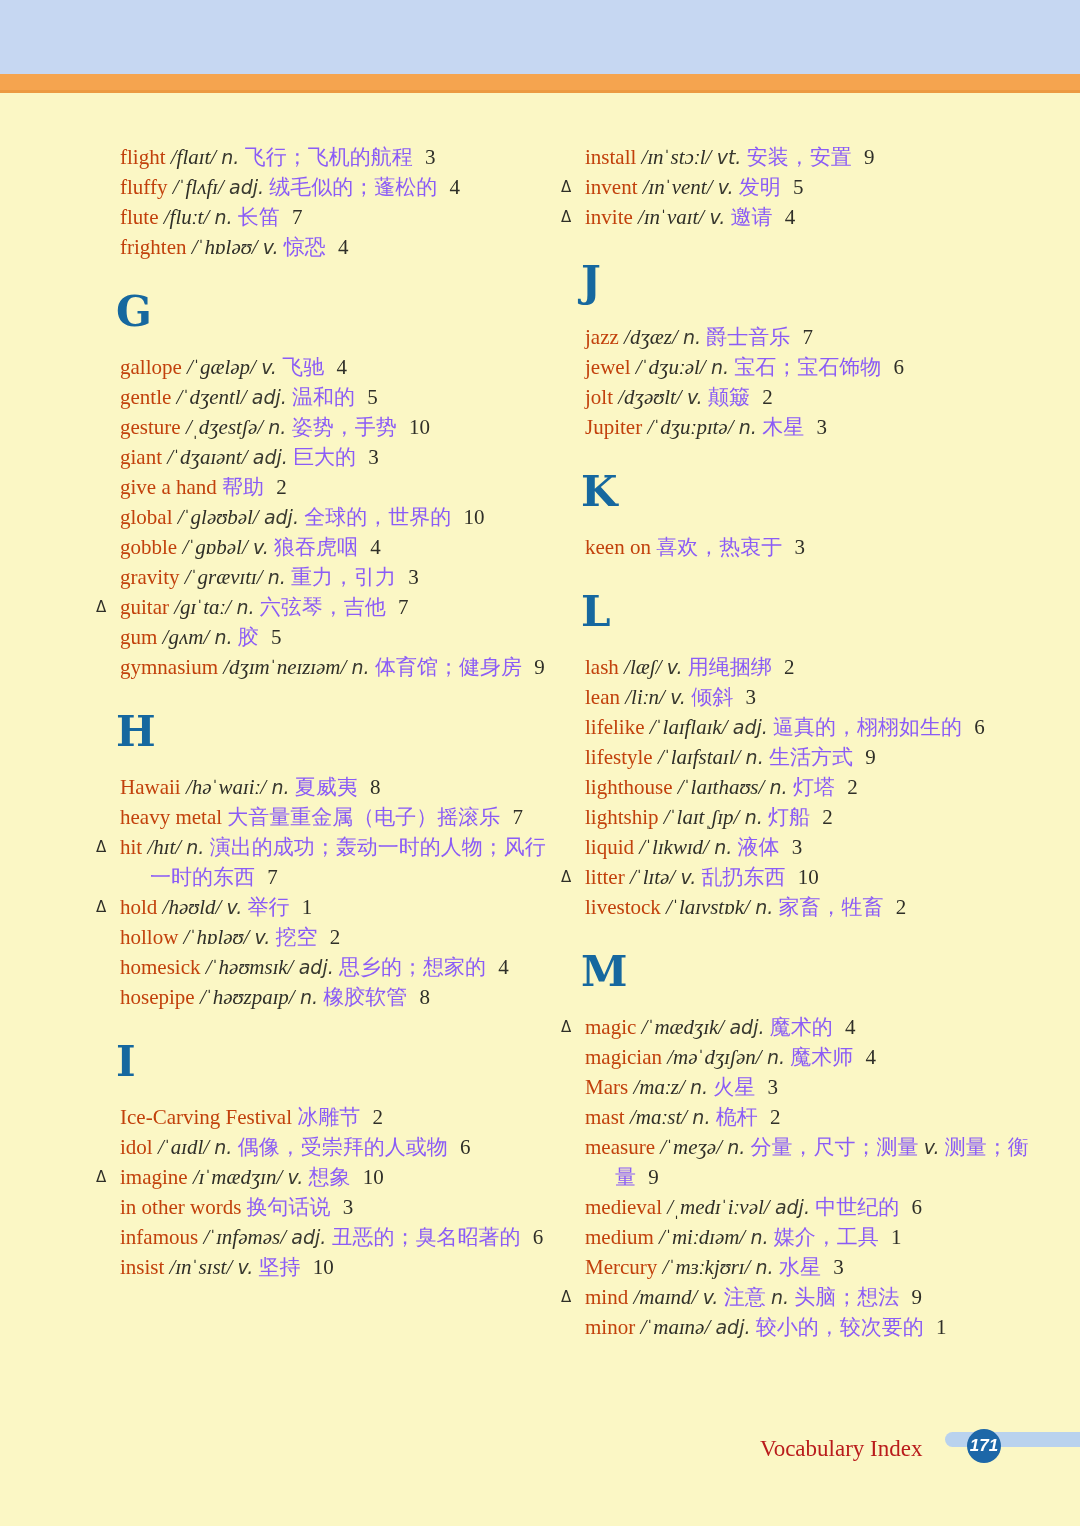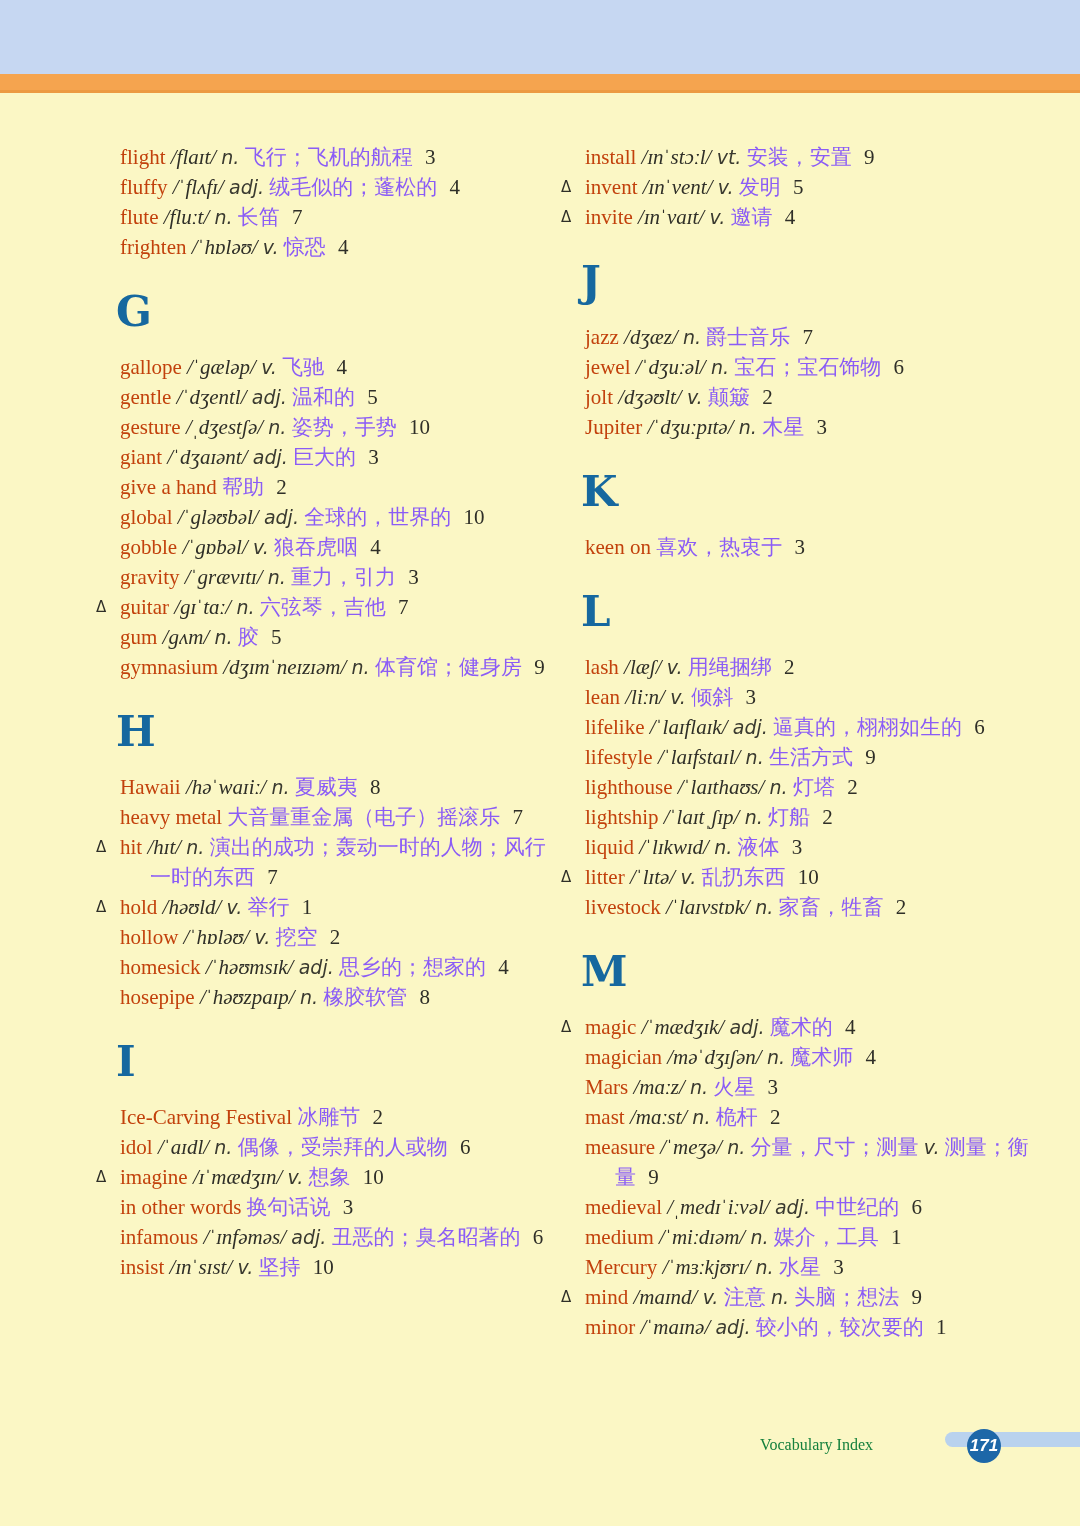--- a/index.html
+++ b/index.html
@@ -40,21 +40,21 @@
   .section-letter{
     font-family:"DejaVu Serif","Liberation Serif",serif;
     font-weight:bold;
     font-size:42px;line-height:46px;
     color:#16689f;
     margin:27px 0 17px -4px;
     letter-spacing:1px;
   }
   .footer-label{
     position:absolute;top:1436px;left:760px;
-    font-size:16px;color:#15803d;
+    font-size:23px;color:#b91c1c;
   }
   .page-pill{
     position:absolute;top:1432px;left:945px;
     width:135px;height:15px;
     background:#b9d2ee;
     border-radius:15px 0 0 15px;
   }
   .page-circle{
     position:absolute;left:22px;top:-3px;
     width:34px;height:34px;border-radius:50%;

